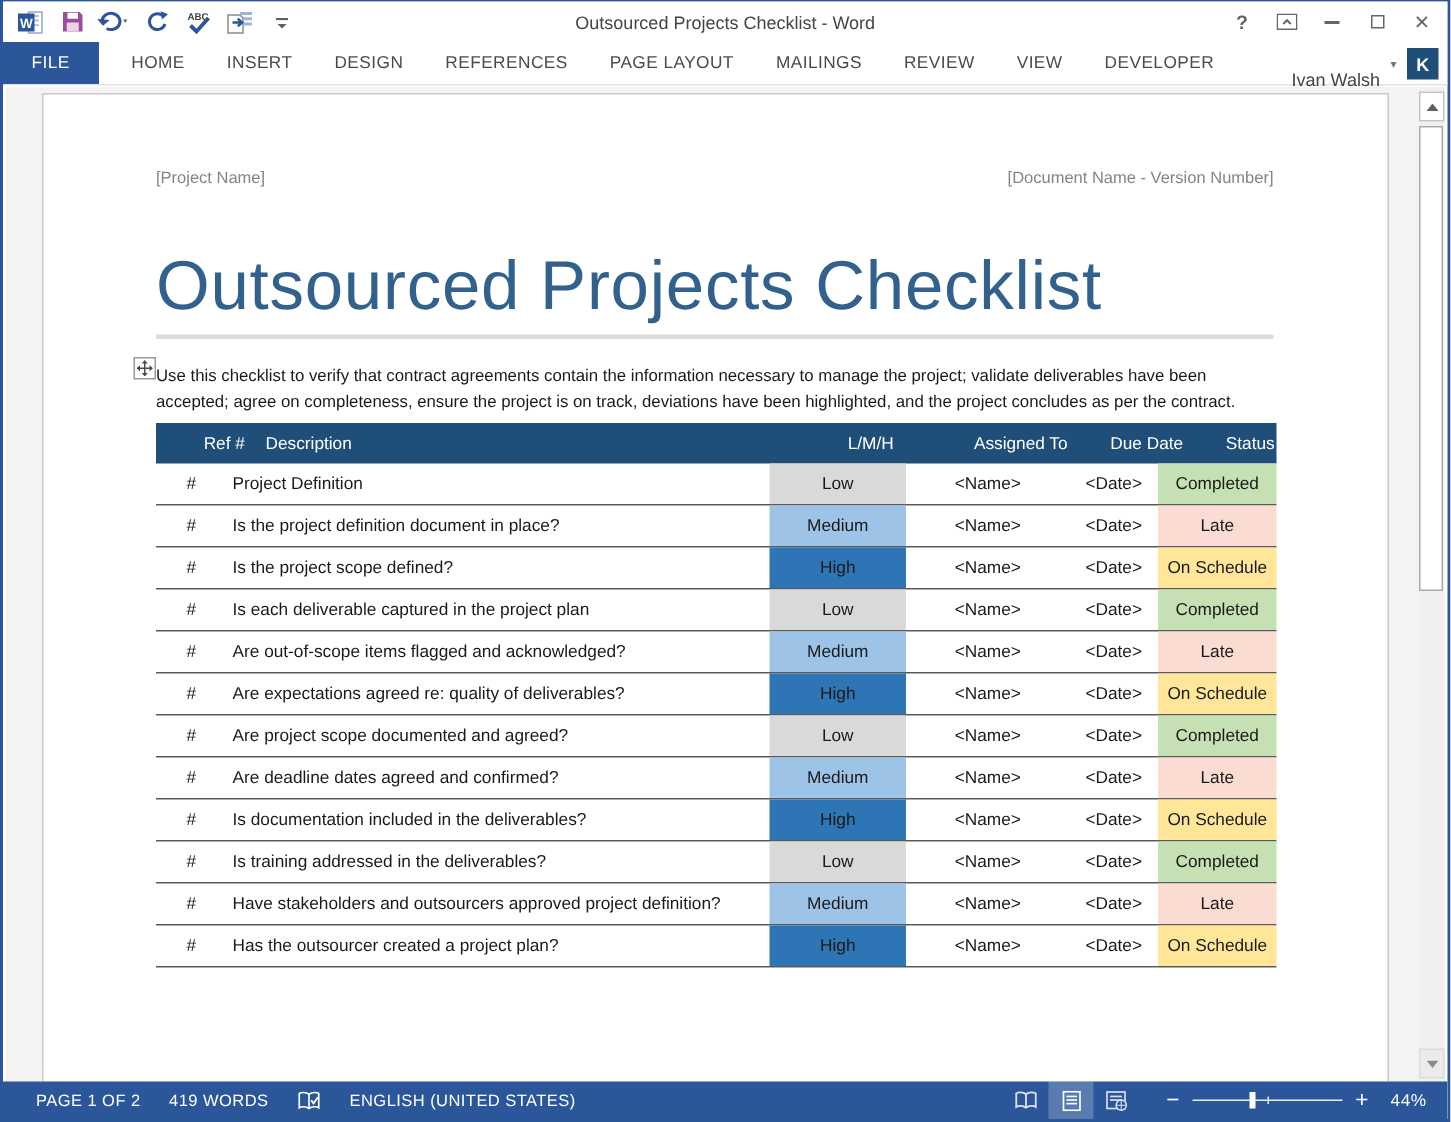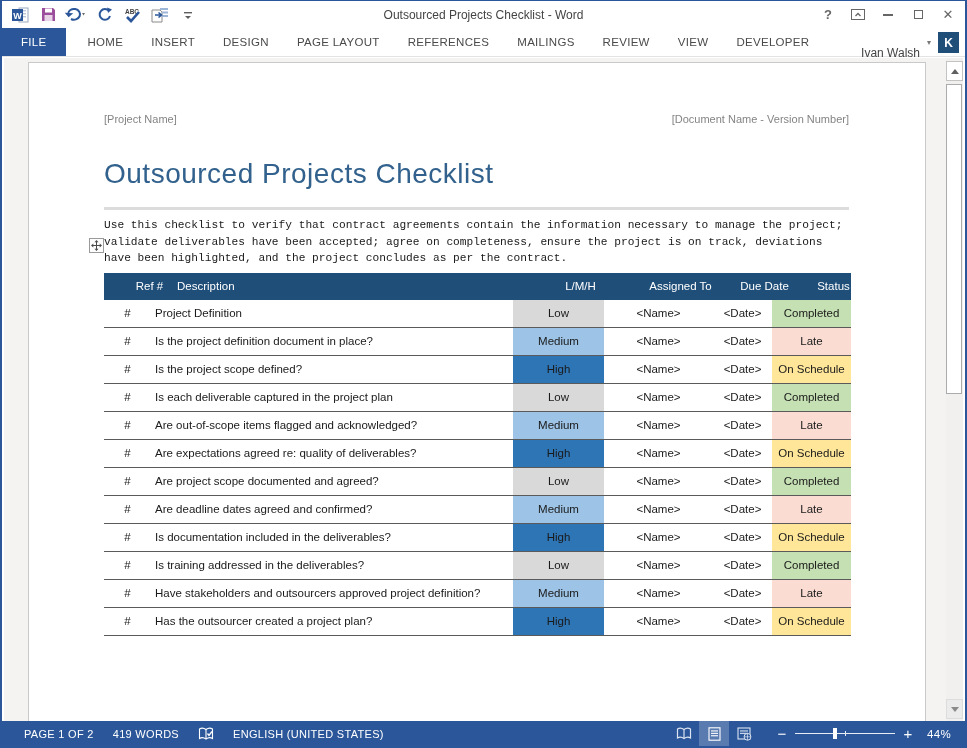--- a/index.html
+++ b/index.html
@@ -23,23 +23,23 @@
   .user-area { position:absolute; right:6px; top:0; height:29px; display:flex; align-items:center; gap:7px; }
   .user-name { font-size:12px; color:#444;margin-top:21px; }
   .user-caret { font-size:8px; color:#777; }
   .user-badge { width:21px; height:21px; background:#1F4E79; color:#fff; font-size:12px; font-weight:bold; display:flex; align-items:center; justify-content:center; }
 
   
   .docarea { position:absolute; left:2px; right:2px; top:57px; bottom:25px; background:#f4f3f1; }
   .page { position:absolute; left:24px; top:4px; width:898px; bottom:0; background:#fff; border:1px solid #c9c9c9; border-bottom:none; }
   .pagecontent { padding:50px 76px 0 75px; }
   .hdr-row { display:flex; justify-content:space-between; font-size:11px; color:#848484; }
-  .doc-title { margin-top:24px; font-size:28px; line-height:50px; color:var(--heading,#31618C); letter-spacing:.5px; font-weight:400; }
+  .doc-title { margin-top:40px; font-size:46px; line-height:50px; color:var(--heading,#31618C); letter-spacing:.5px; font-weight:400; }
   .title-rule { margin-top:8px; border-top:3px solid #dcdcdc; }
-  .intro { margin-top:7px; font-size:11.2px; line-height:16.5px; color:#1a1a1a;font-family:Liberation Mono, monospace; }
+  .intro { margin-top:17px; font-size:11.2px; line-height:16.5px; color:#1a1a1a; }
 
   
   .ctable { margin-top:6px; width:747px; font-size:11.5px; color:#1a1a1a; }
   .thead { display:grid; grid-template-columns:47px 362px 91px 109px 59px 79px; background:var(--thead,#1F4E79); color:#fff; height:27px; align-items:center;padding-left:22px; }
   .thead .hcell { text-align:center; }
   .thead .h-desc { text-align:left; padding-left:4px; }
   .trow { display:grid; grid-template-columns:47px 362px 91px 109px 59px 79px; height:28px; align-items:stretch; border-bottom:1px solid #5a5a5a; }
   .cell { display:flex; align-items:center; justify-content:center; }
   .c-desc { justify-content:flex-start; padding-left:4px; }
   .pfoot { margin-top:21px; border-top:1px solid #dadada; }
@@ -151,22 +151,22 @@
           <span>✕</span>
         </div>
     </div>
   </div>
 
   <div class="tabsrow">
     <div class="tab active">FILE</div>
     <div class="tab" style="margin-left:8px;">HOME</div>
     <div class="tab">INSERT</div>
     <div class="tab">DESIGN</div>
+    <div class="tab">REFERENCES</div>
     <div class="tab">PAGE LAYOUT</div>
-    <div class="tab">REFERENCES</div>
     <div class="tab">MAILINGS</div>
     <div class="tab">REVIEW</div>
     <div class="tab">VIEW</div>
     <div class="tab">DEVELOPER</div>
     <div class="user-area">
       <span class="user-name">Ivan Walsh</span>
       <span class="user-caret">▾</span>
       <span class="user-badge">K</span>
     </div>
   </div>

